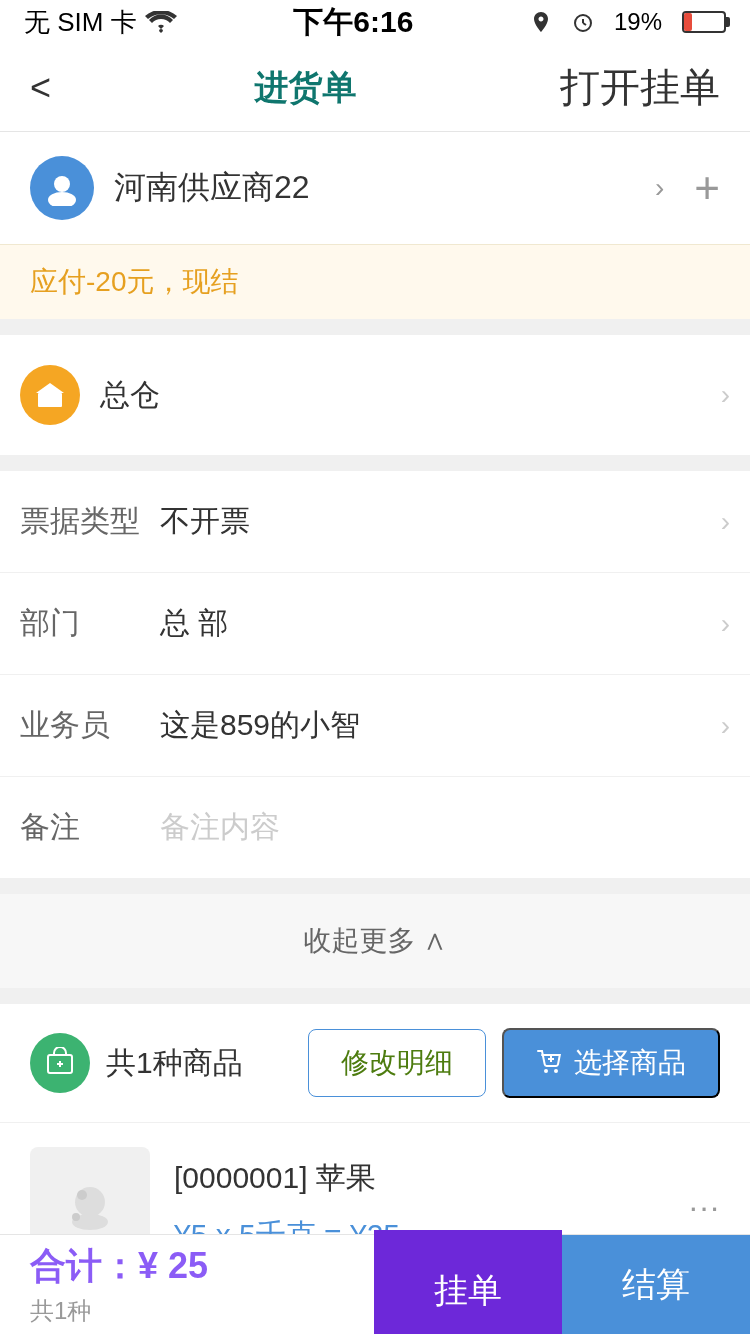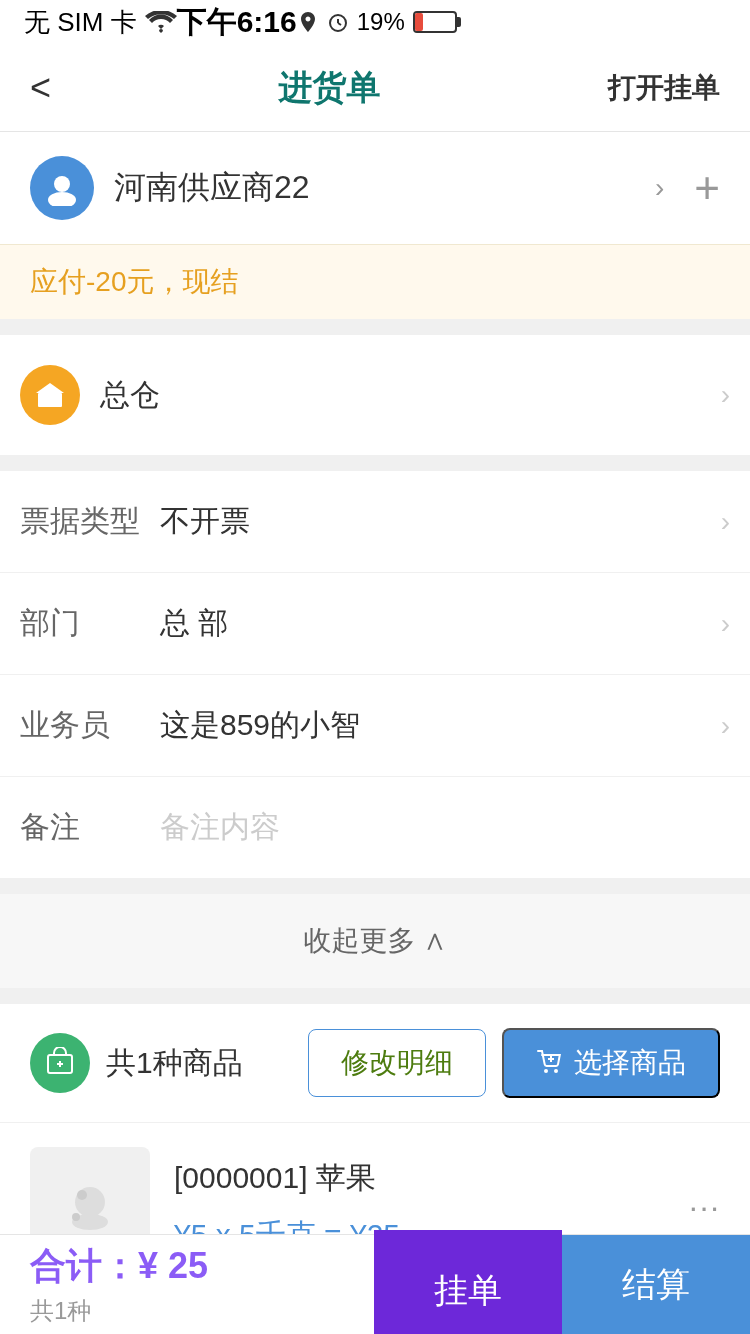--- a/index.html
+++ b/index.html
@@ -12,28 +12,28 @@
       overflow-x: hidden;
       font-size: 32px;
     }
 
     
     .status-bar {
       background: #fff;
       height: 44px;
       display: flex;
       align-items: center;
-      justify-content: flex-start;
+      justify-content: space-between;
       padding: 0 24px;
       font-size: 26px;
       font-weight: 500;
     }
     .status-left { display: flex; align-items: center; gap: 8px; }
     .status-center { font-size: 30px; font-weight: 600; }
-    .status-right { display: flex; align-items: center; gap: 8px; font-size: 24px; }
+    .status-right { display: flex; align-items: center; gap: 20px; font-size: 24px; }
     .battery {
       width: 44px; height: 22px; border: 2px solid #333; border-radius: 4px;
       position: relative; display: inline-flex; align-items: center;
     }
     .battery::after {
       content: ''; width: 4px; height: 10px; background: #333;
       border-radius: 0 2px 2px 0; position: absolute; right: -6px;
     }
     .battery-fill {
       width: 20%; height: 100%; background: #e74c3c; border-radius: 2px;
@@ -44,21 +44,21 @@
       background: #fff;
       height: 88px;
       display: flex;
       align-items: center;
       justify-content: space-between;
       padding: 0 30px;
       border-bottom: 1px solid #e5e5e5;
     }
     .nav-back { font-size: 36px; color: #333; cursor: pointer; }
     .nav-title { font-size: 34px; font-weight: 600; color: #0f766e; }
-    .nav-action { font-size: 28px; color: #333; cursor: pointer; font-weight: bold; }
+    .nav-action { font-size: 40px; color: #333; cursor: pointer; }
 
     
     .content { background: #f0f0f0; }
 
     
     .section {
       background: #fff;
       margin-bottom: 16px;
     }
 

